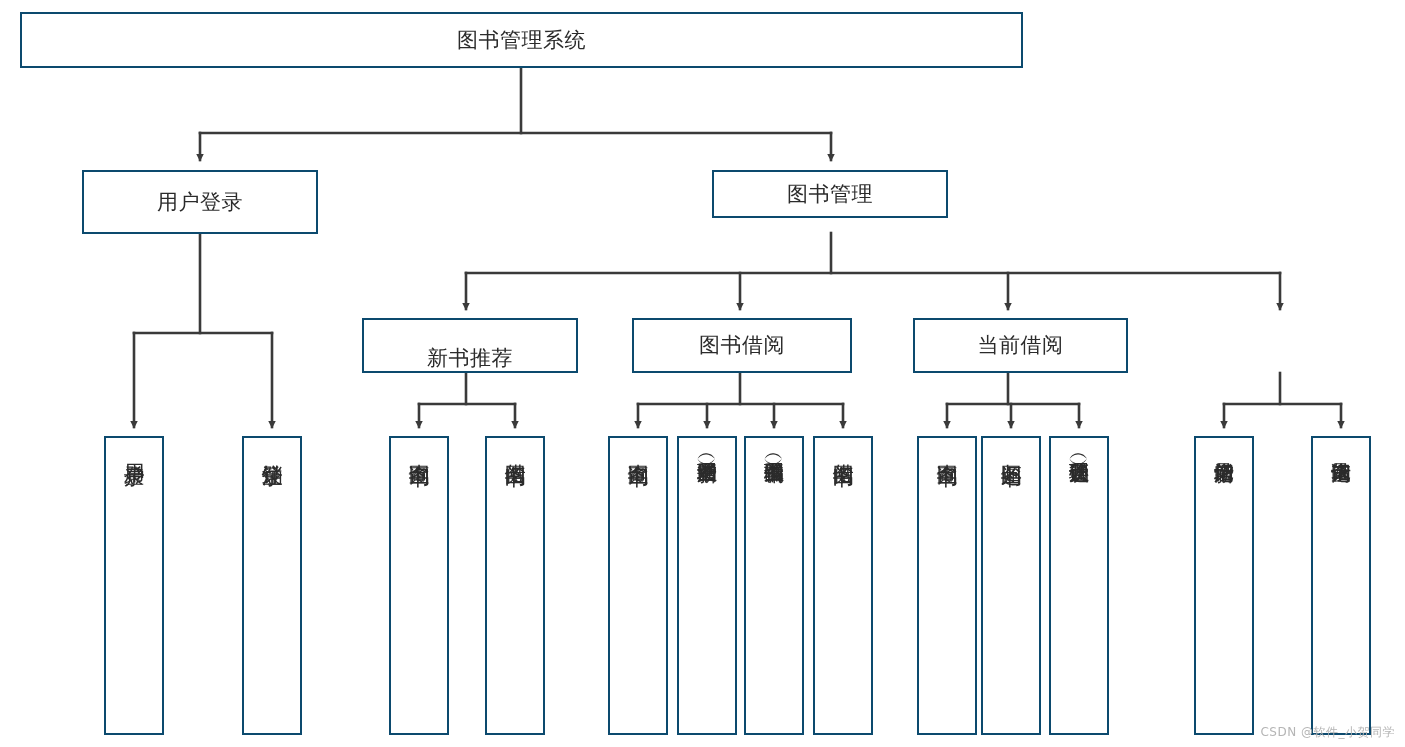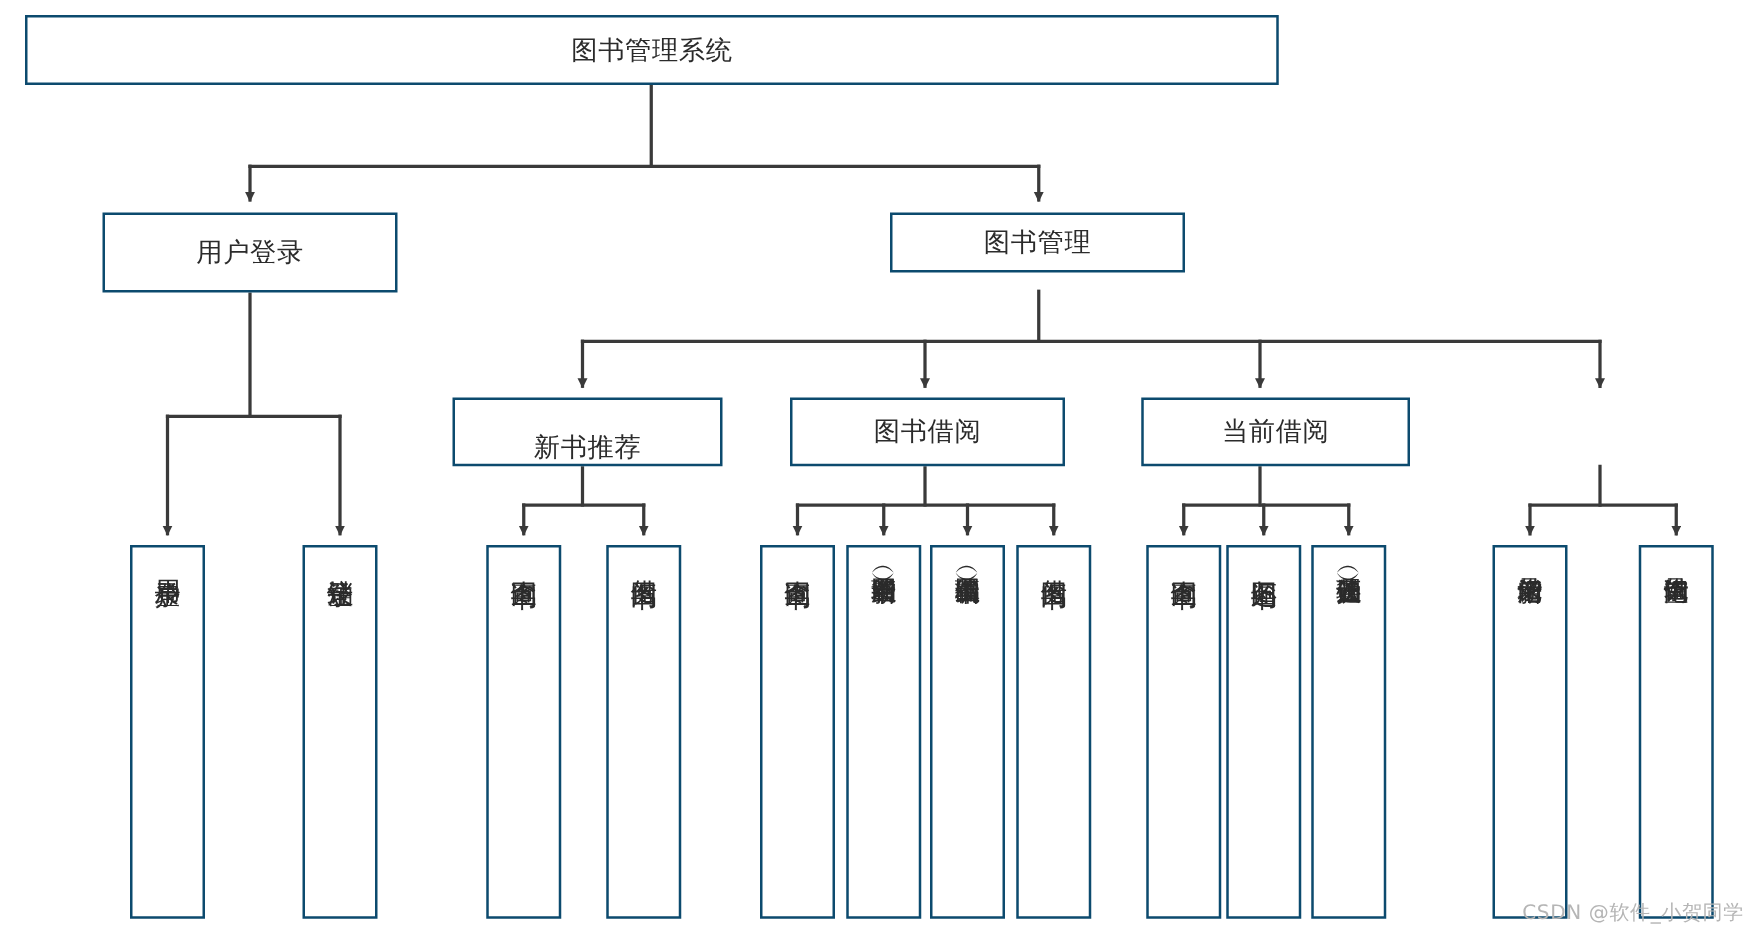--- a/index.html
+++ b/index.html
@@ -62,21 +62,21 @@
     max-height: 282px;
   }
   .node.vertical.tall-text .node-label {
     font-size: 20px;
     letter-spacing: 0px;
   }
   #watermark {
     position: absolute;
     right: 10px;
     bottom: 6px;
-    font-size: 16px;
+    font-size: 12px;
     color: #b5b5b5;
     white-space: nowrap;
     letter-spacing: 0.5px;
     font-family: "DejaVu Sans", "Liberation Sans", sans-serif;
   }
 </style>
 </head>
 <body>
 
 <div id="diagram-root">

